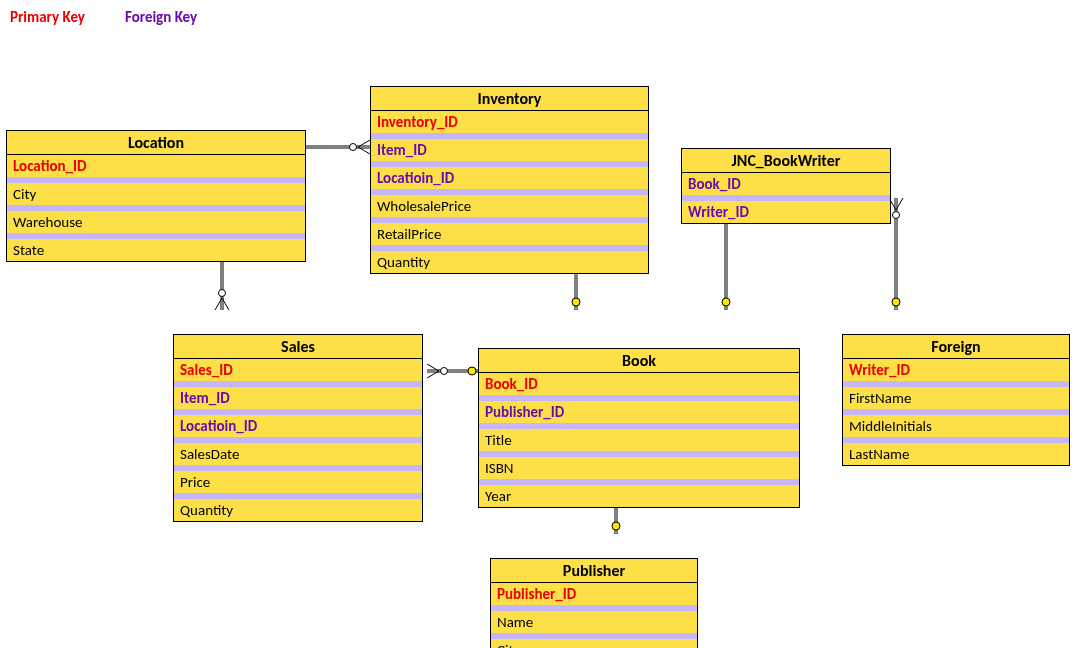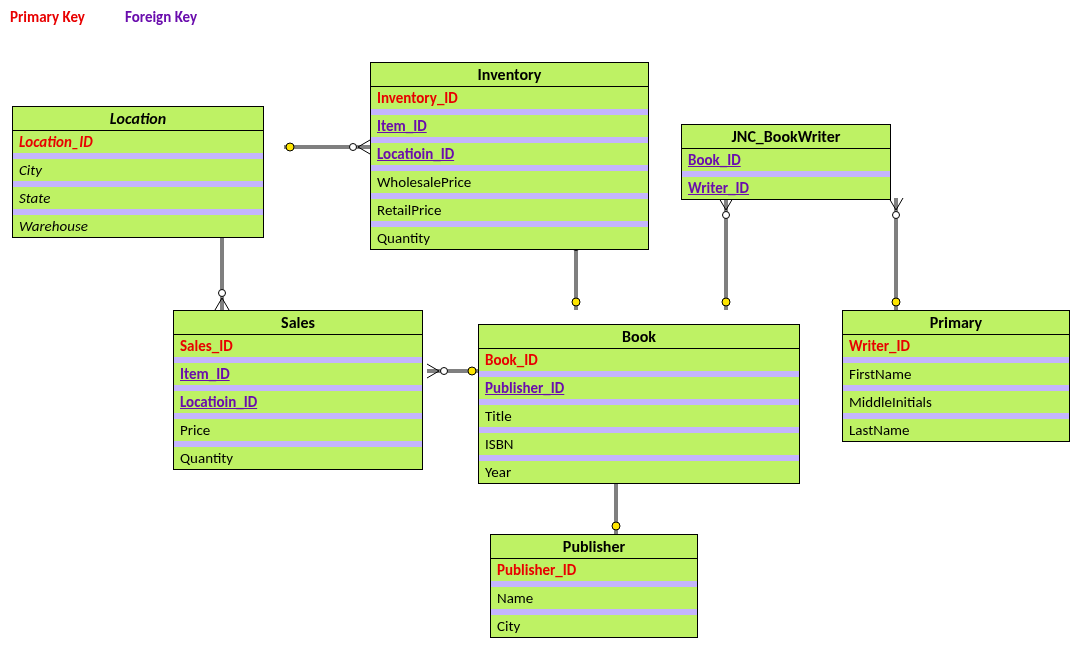--- a/index.html
+++ b/index.html
@@ -20,37 +20,38 @@
     display: flex;
     gap: 40px;
     font-weight: bold;
   }
   .legend-pk { color: #e80000; }
   .legend-fk { color: #6a0dad; }
 
   .entity {
     position: absolute;
     border: 1.5px solid #000;
-    background: #bef264;
+    background: #fde047;
+    margin-top: 24px;
   }
   .entity-title {
     text-align: center;
     font-weight: bold;
     border-bottom: 1.5px solid #000;
     padding: 2px 4px;
     font-size: 16px;
   }
   .entity .row {
     border-bottom: 6px solid #c4b5fd;
     padding: 2px 6px;
     font-size: 15px;
   }
   .entity .row:last-child { border-bottom: none; }
   .pk { color: #e80000; font-weight: bold; }
-  .fk { color: #6a0dad; font-weight: bold; text-decoration: underline; }
+  .fk { color: #6a0dad; font-weight: bold; }
 
   
   .conn {
     position: absolute;
     stroke: #000;
     fill: none;
   }
   .key-dot {
     fill: #ffe600;
     stroke: #000;
@@ -127,26 +128,26 @@
   <g>
     <line x1="895" y1="198" x2="895" y2="310" stroke="#000"></line>
     <line x1="897" y1="198" x2="897" y2="310" stroke="#000"></line>
     <line x1="896" y1="210" x2="889" y2="198" stroke="#000"></line>
     <line x1="896" y1="210" x2="903" y2="198" stroke="#000"></line>
     <circle cx="896" cy="215" r="3.5" fill="#fff" stroke="#000"></circle>
     <circle class="key-dot" cx="896" cy="302" r="4"></circle>
   </g>
 </svg>
 
-<div class="entity" style="left:12px; top:106px; width:252px;font-style:italic;">
+<div class="entity" style="left:6px; top:106px; width:300px;">
   <div class="entity-title">Location</div>
   <div class="row pk">Location_ID</div>
   <div class="row">City</div>
+  <div class="row">Warehouse</div>
   <div class="row">State</div>
-  <div class="row">Warehouse</div>
 </div>
 
 <div class="entity" style="left:370px; top:62px; width:279px;">
   <div class="entity-title">Inventory</div>
   <div class="row pk">Inventory_ID</div>
   <div class="row fk">Item_ID</div>
   <div class="row fk">Locatioin_ID</div>
   <div class="row">WholesalePrice</div>
   <div class="row">RetailPrice</div>
   <div class="row">Quantity</div>
@@ -156,35 +157,36 @@
   <div class="entity-title">JNC_BookWriter</div>
   <div class="row fk">Book_ID</div>
   <div class="row fk">Writer_ID</div>
 </div>
 
 <div class="entity" style="left:173px; top:310px; width:250px;">
   <div class="entity-title">Sales</div>
   <div class="row pk">Sales_ID</div>
   <div class="row fk">Item_ID</div>
   <div class="row fk">Locatioin_ID</div>
+  <div class="row">SalesDate</div>
   <div class="row">Price</div>
   <div class="row">Quantity</div>
 </div>
 
 <div class="entity" style="left:478px; top:324px; width:322px;">
   <div class="entity-title">Book</div>
   <div class="row pk">Book_ID</div>
   <div class="row fk">Publisher_ID</div>
   <div class="row">Title</div>
   <div class="row">ISBN</div>
   <div class="row">Year</div>
 </div>
 
 <div class="entity" style="left:842px; top:310px; width:228px;">
-  <div class="entity-title">Primary</div>
+  <div class="entity-title">Foreign</div>
   <div class="row pk">Writer_ID</div>
   <div class="row">FirstName</div>
   <div class="row">MiddleInitials</div>
   <div class="row">LastName</div>
 </div>
 
 <div class="entity" style="left:490px; top:534px; width:208px;">
   <div class="entity-title">Publisher</div>
   <div class="row pk">Publisher_ID</div>
   <div class="row">Name</div>

